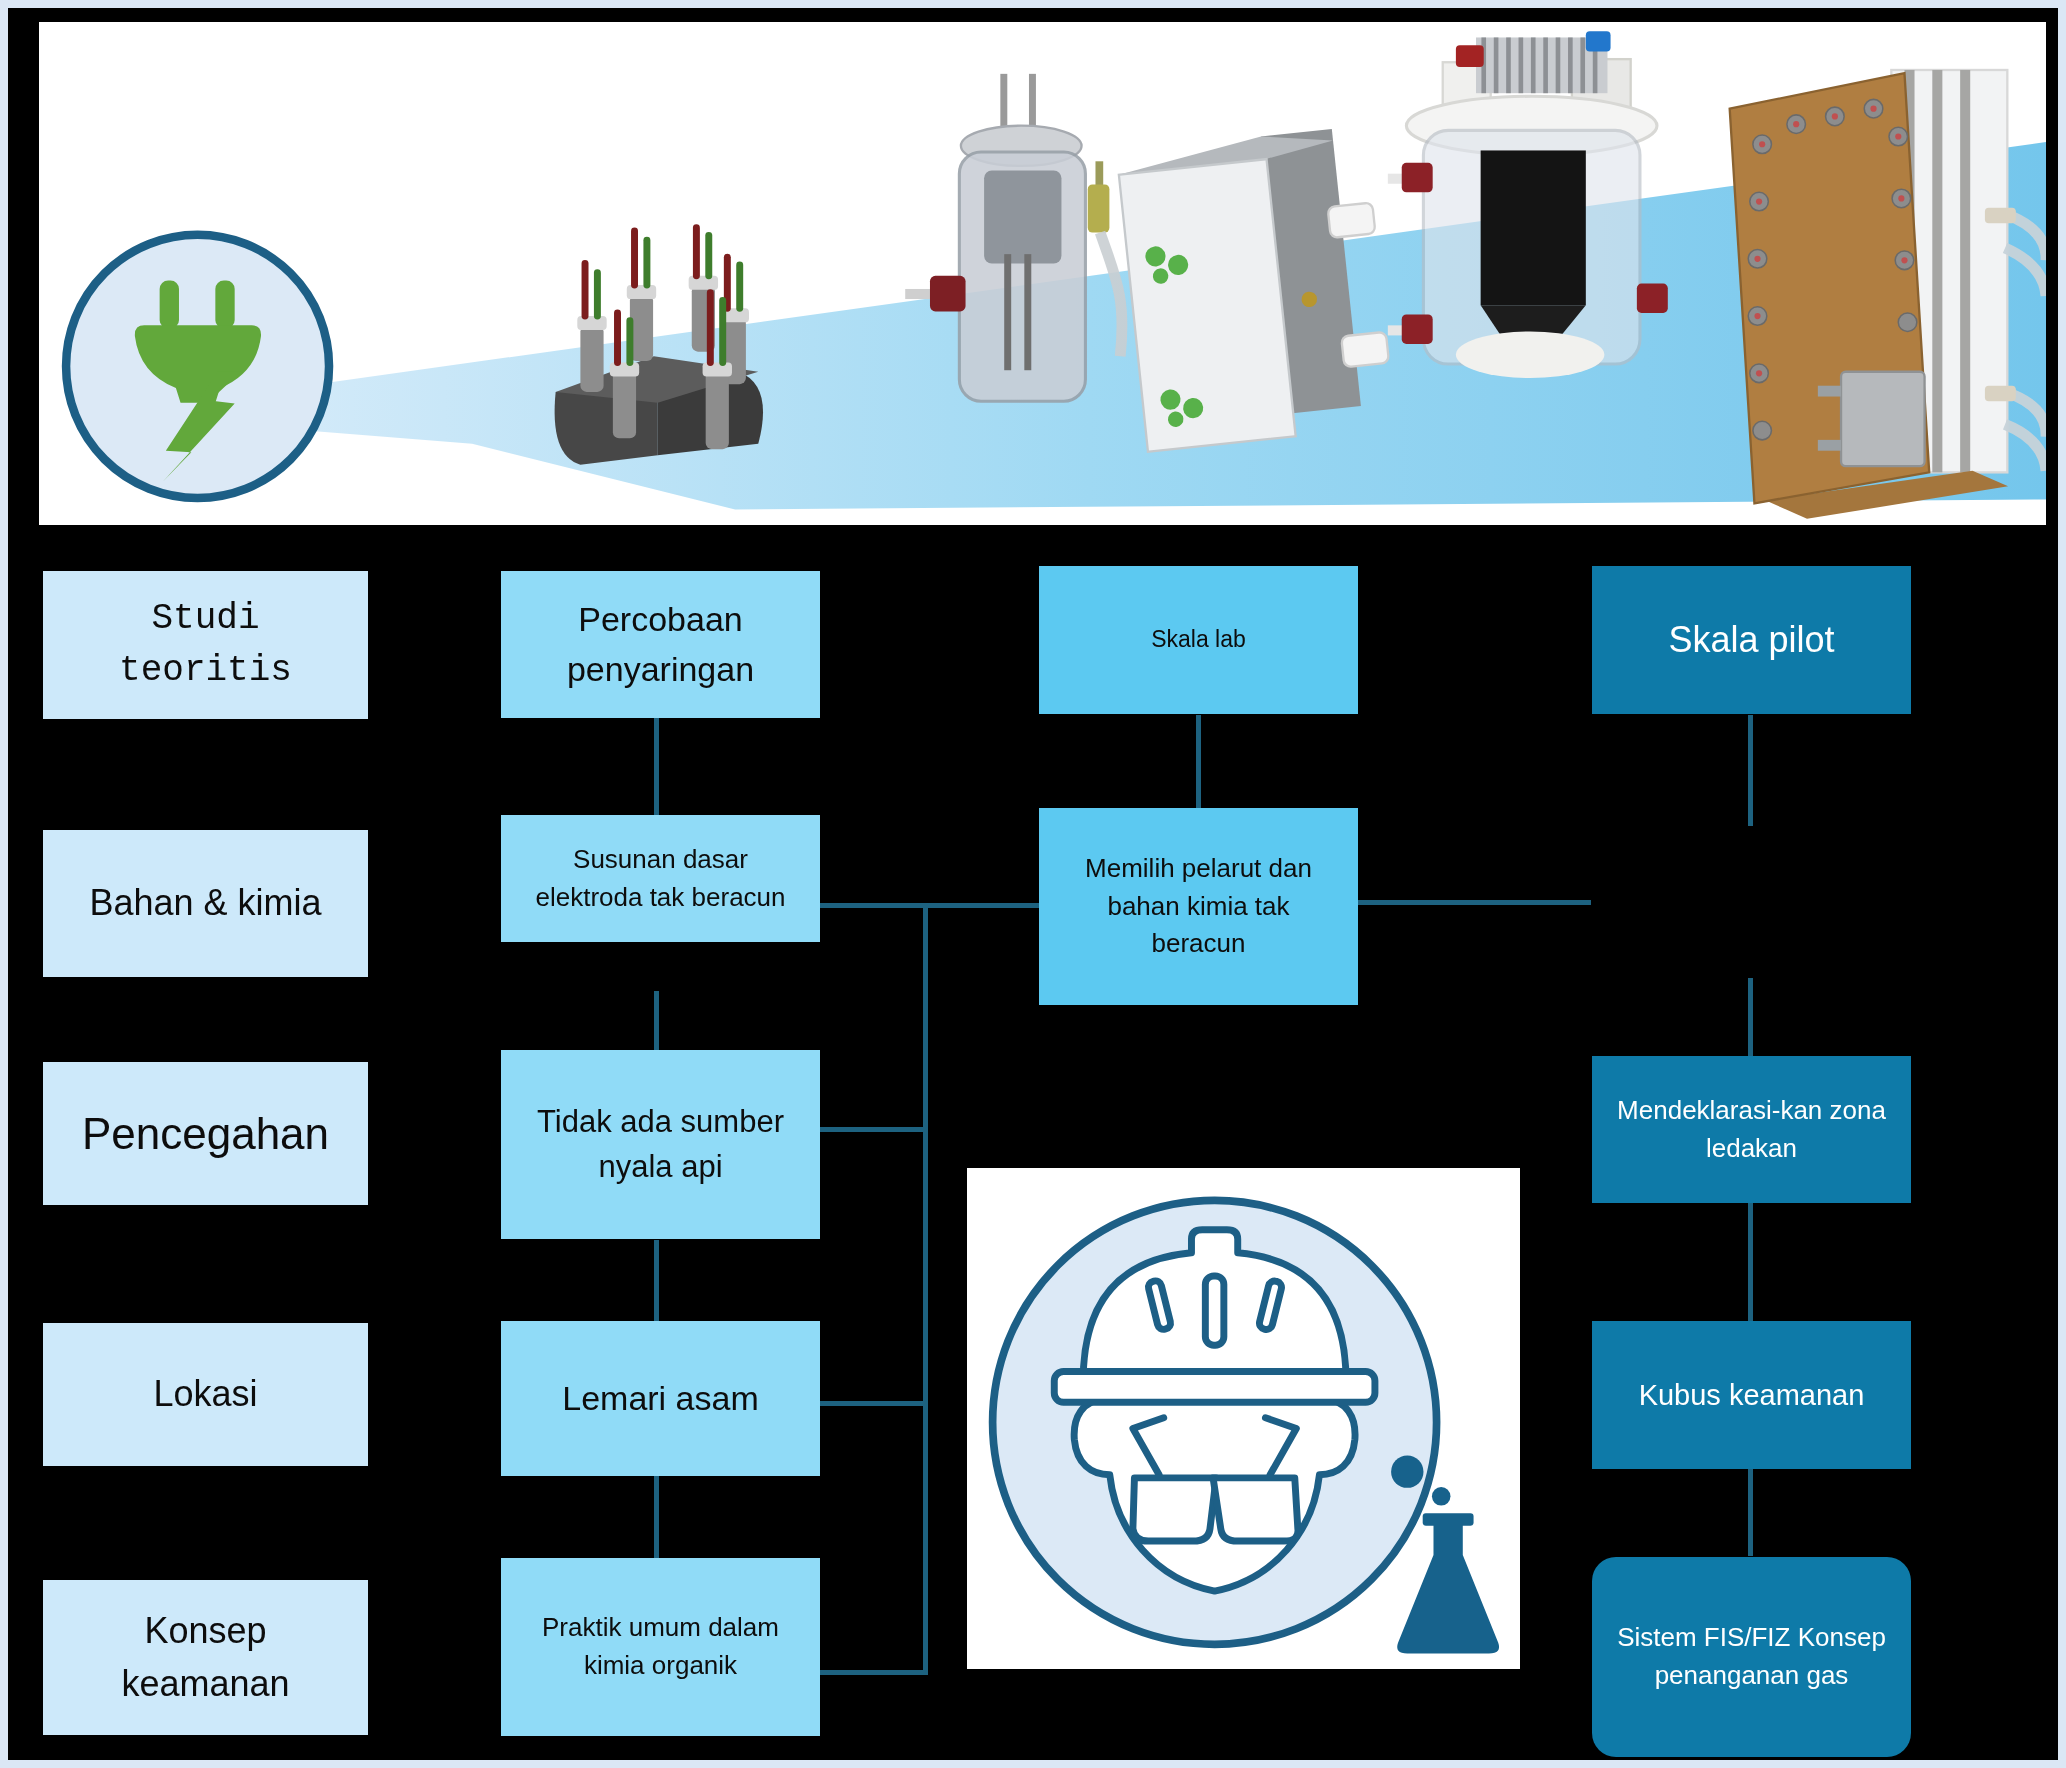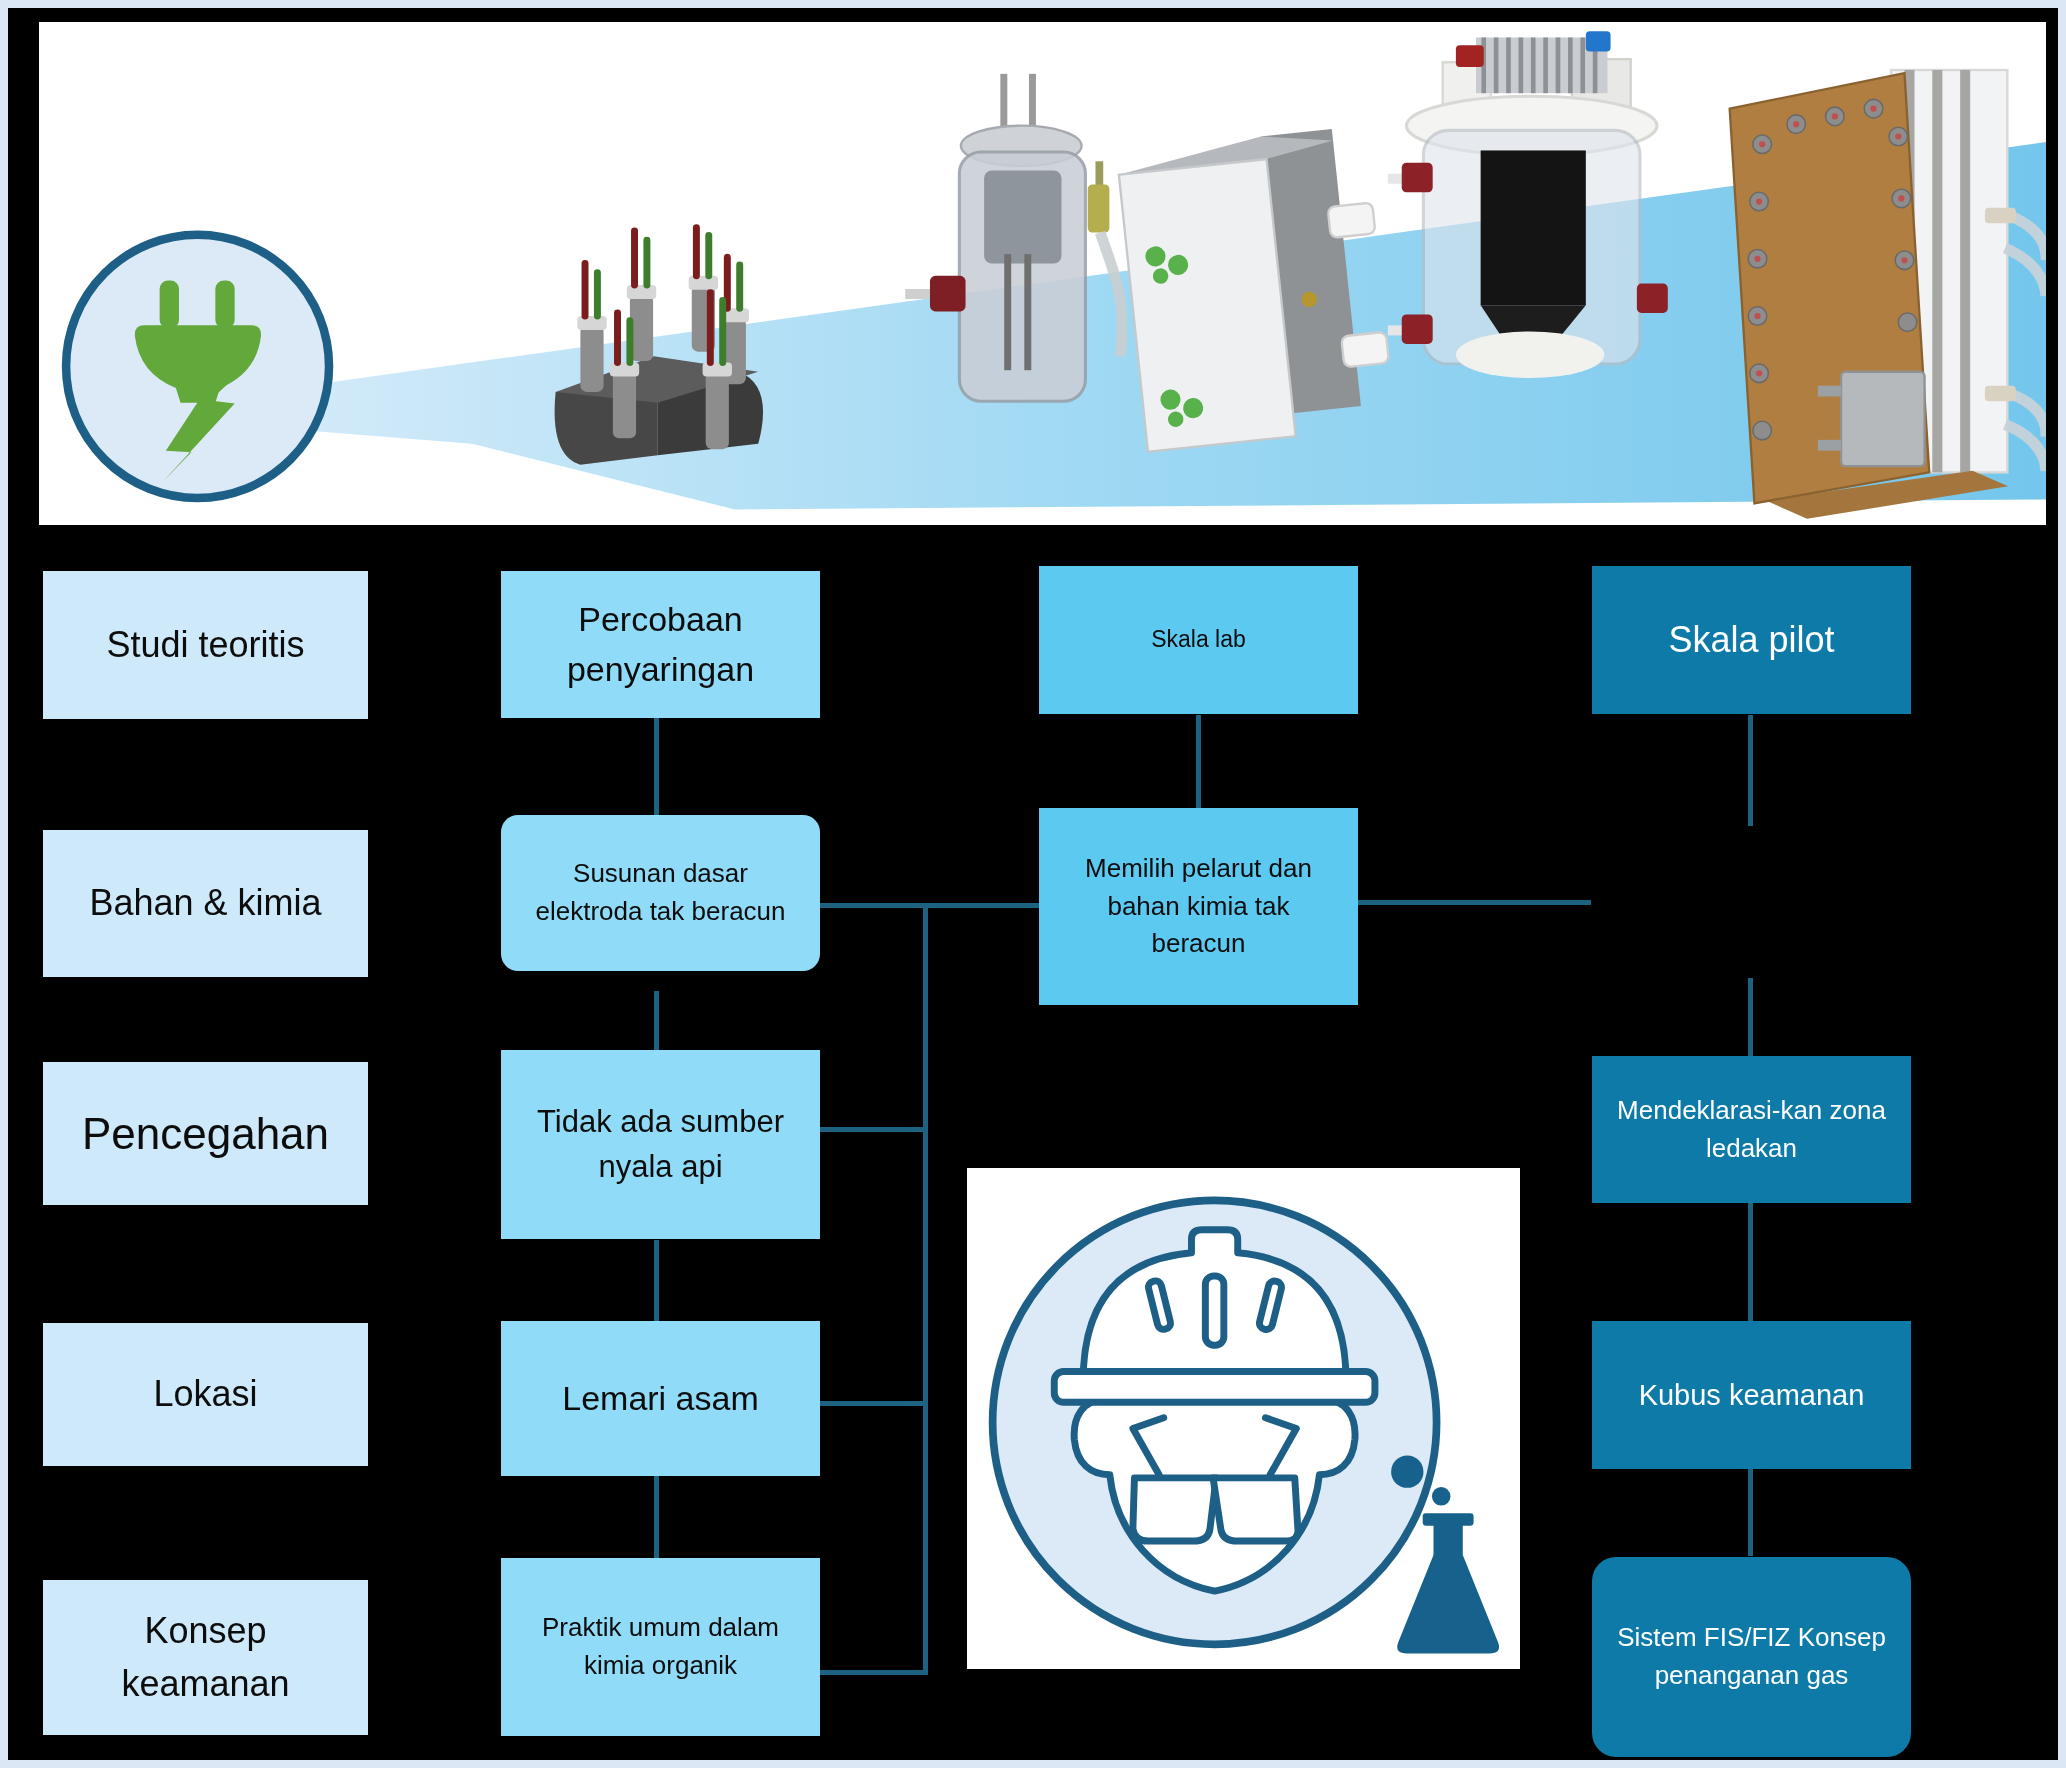--- a/index.html
+++ b/index.html
@@ -21,27 +21,27 @@
 
   
   .fbox{
     position:absolute; display:flex; align-items:center; justify-content:center;
     text-align:center; color:var(--text-dark); line-height:1.45; padding:4.6px 21.7px; box-sizing:border-box;
   }
   .c1{background:var(--col1-fill); left:35px;  width:325px;}
   .c2{background:var(--col2-fill); left:493px; width:319px;}
   .c3{background:var(--col3-fill); left:1031px;width:319px;}
   .c4{background:var(--col4-fill); left:1584px;width:319px; color:var(--text-light);}
-  .b1 {top:563px; height:148px; font-size:36px;}
+  .b1 {top:563px; height:148px; font-size:36px;font-family:Liberation Mono, monospace;}
   .b2 {top:822px;height:147px; font-size:36px;}
   .b3 {top:1054px;height:143px; font-size:44px;}
   .b4 {top:1315px;height:143px; font-size:36px;}
   .b5 {top:1572px;height:155px; font-size:36px;}
   .b6 {top:563px; height:147px; font-size:34px;}
-  .b7 {top:807px;height:156px; font-size:26px;border-radius:17px;}
+  .b7 {top:807px;height:127px; font-size:26px;}
   .b8 {top:1042px;height:189px; font-size:31px;}
   .b9 {top:1313px;height:155px; font-size:34px;}
   .b10{top:1550px;height:178px; font-size:26px;}
   .b11{top:558px; height:148px; font-size:23px;}
   .b12{top:800px;height:197px; font-size:26px; padding:0 26px;}
   .b13{top:558px; height:148px; font-size:36px;}
   .b14{top:818px;height:152px; font-size:28px;}
   .b15{top:1048px;height:147px; font-size:26px;}
   .b16{top:1313px;height:148px; font-size:29px;}
   .b17{top:1549px;height:200px; font-size:26px;border-radius:24px;}

